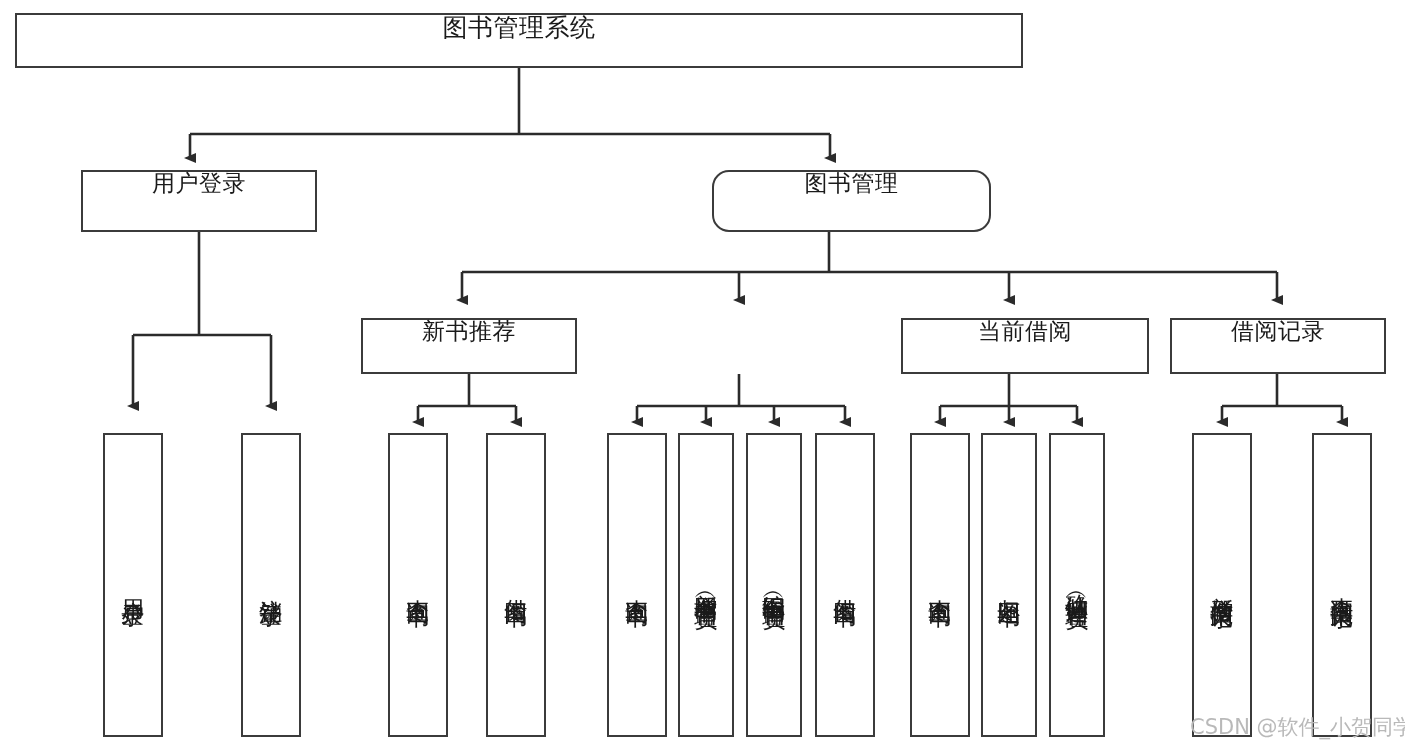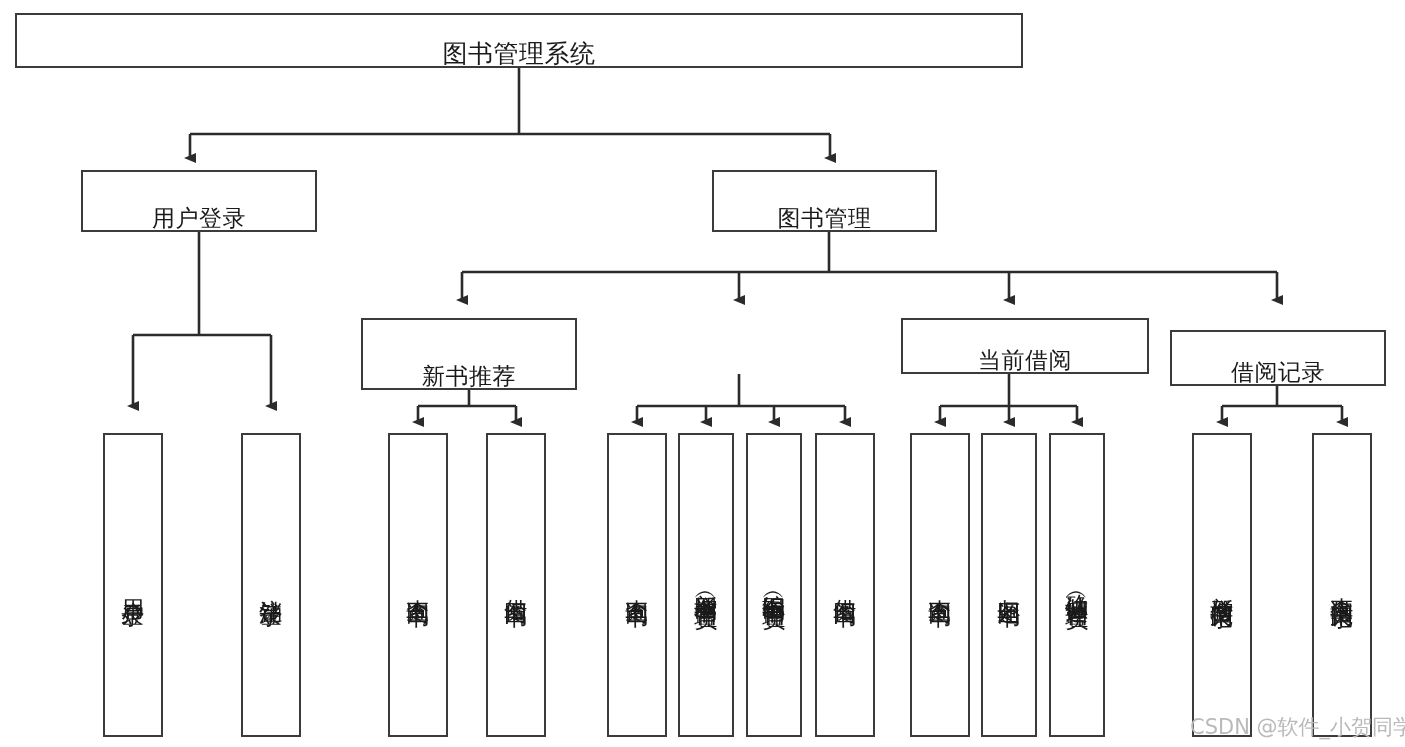--- a/index.html
+++ b/index.html
@@ -25,21 +25,21 @@
     width: 1405px;
     height: 747px;
     pointer-events: none;
   }
   .node {
     position: absolute;
     box-sizing: border-box;
     border: 2px solid #3b3b3b;
     background: #ffffff;
     display: flex;
-    align-items: flex-end;
+    align-items: flex-start;
     justify-content: center;
     color: #1a1a1a;
   }
   .node .lbl {
     display: block;
     line-height: 1.0;
     text-align: center;
     white-space: pre-wrap;
   }
   
@@ -126,31 +126,31 @@
     </g>
   </svg>
 
   <div class="node h-node root" style="left:15px; top:13px; width:1008px; height:55px;">
     <span class="lbl">图书管理系统</span>
   </div>
 
   <div class="node h-node" style="left:81px; top:170px; width:236px; height:62px;">
     <span class="lbl">用户登录</span>
   </div>
-  <div class="node h-node" style="left:712px; top:170px; width:225px; height:62px;">
+  <div class="node h-node" style="left:712px; top:170px; width:279px; height:62px;border-radius:17px;">
     <span class="lbl">图书管理</span>
   </div>
 
-  <div class="node h-node" style="left:361px; top:318px; width:216px; height:72px;">
+  <div class="node h-node" style="left:361px; top:318px; width:216px; height:56px;">
     <span class="lbl">新书推荐</span>
   </div>
   <div class="node h-node" style="left:901px; top:318px; width:248px; height:56px;">
     <span class="lbl">当前借阅</span>
   </div>
-  <div class="node h-node" style="left:1170px; top:318px; width:216px; height:56px;margin-top:12px;">
+  <div class="node h-node" style="left:1170px; top:318px; width:216px; height:56px;">
     <span class="lbl">借阅记录</span>
   </div>
 
   <div class="node v-node" style="left:103px; top:433px; width:60px; height:304px;">
     <span class="lbl">用户登录</span>
   </div>
   <div class="node v-node" style="left:241px; top:433px; width:60px; height:304px;">
     <span class="lbl">注销登录</span>
   </div>
 

